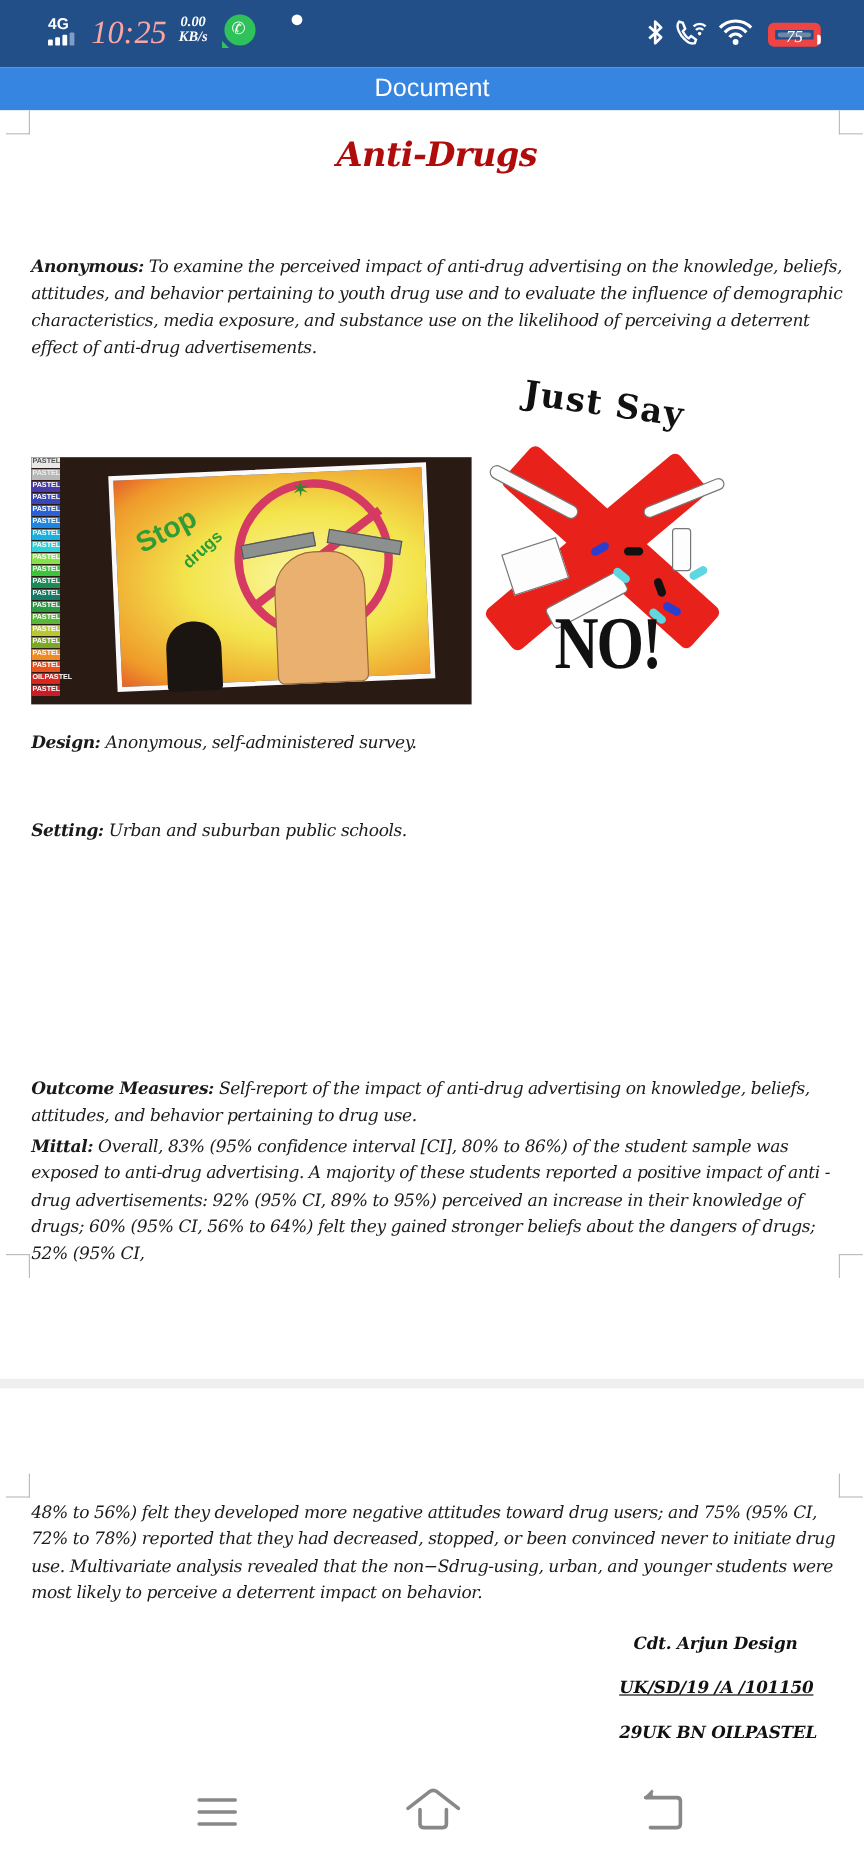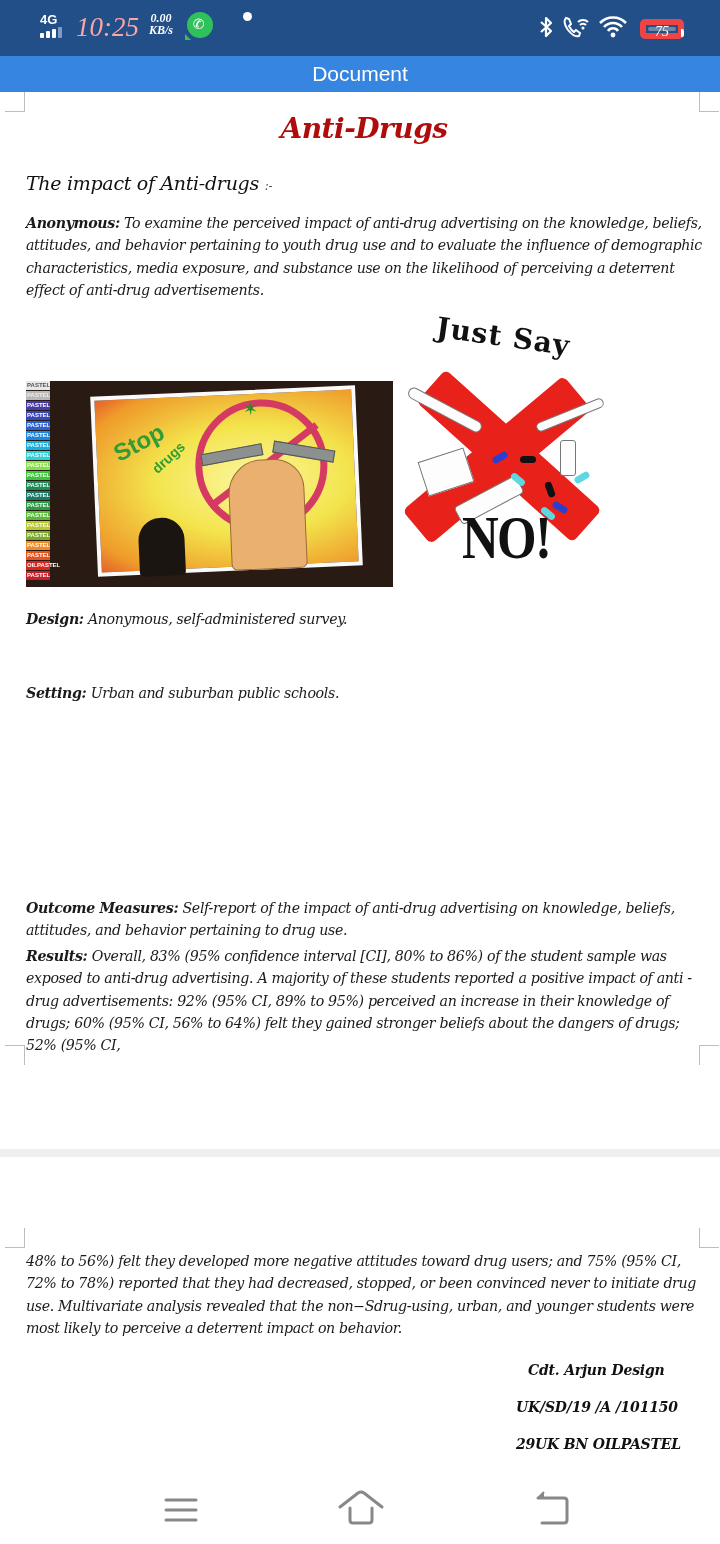--- a/index.html
+++ b/index.html
@@ -126,24 +126,20 @@
 <div class="app-bar">
   <span>Document</span>
 </div>
 
 <div class="doc">
 
   <div class="corner c-tl" style="left:5px;top:0px;"></div>
   <div class="corner c-tr" style="left:699px;top:0px;"></div>
 
   <div class="title">Anti-Drugs</div>
-  <div class="subtitle">
-    <span>The impact of Anti-drugs</span>
-    <span class="suffix">:-</span>
-  </div>
 
   <div class="para" style="top:120px;">
     <span class="label">Anonymous:</span>
     <span>To examine the perceived impact of anti-drug advertising on the knowledge, beliefs, attitudes, and behavior pertaining to youth drug use and to evaluate the influence of demographic characteristics, media exposure, and substance use on the likelihood of perceiving a deterrent effect of anti-drug advertisements.</span>
   </div>
 
   <div class="img-stop">
     <div class="pastels">
       <div class="pastel" style="background:#e8e8e8;color:#555;">PASTEL</div>
       <div class="pastel" style="background:#b8b8b8;color:#eee;">PASTEL</div>
@@ -207,38 +203,38 @@
     <span>Urban and suburban public schools.</span>
   </div>
 
 
   <div class="para" style="top:757px;margin-top:48px;">
     <span class="label">Outcome Measures:</span>
     <span>Self-report of the impact of anti-drug advertising on knowledge, beliefs, attitudes, and behavior pertaining to drug use.</span>
   </div>
 
   <div class="para" style="top:853px;">
-    <span class="label">Results:</span>
+    <span class="label">Mittal:</span>
     <span>Overall, 83% (95% confidence interval [CI], 80% to 86%) of the student sample was exposed to anti-drug advertising. A majority of these students reported a positive impact of anti -drug advertisements: 92% (95% CI, 89% to 95%) perceived an increase in their knowledge of drugs; 60% (95% CI, 56% to 64%) felt they gained stronger beliefs about the dangers of drugs; 52% (95% CI,</span>
   </div>
 
   <div class="corner c-bl" style="left:5px;top:953px;"></div>
   <div class="corner c-br" style="left:699px;top:953px;"></div>
 
   <div class="page-gap"></div>
 
   <div class="corner c-tl" style="left:5px;top:1136px;"></div>
   <div class="corner c-tr" style="left:699px;top:1136px;"></div>
 
   <div class="para" style="top:1158px;">
     <span>48% to 56%) felt they developed more negative attitudes toward drug users; and 75% (95% CI, 72% to 78%) reported that they had decreased, stopped, or been convinced never to initiate drug use. Multivariate analysis revealed that the non−Sdrug-using, urban, and younger students were most likely to perceive a deterrent impact on behavior.</span>
   </div>
 
   <div class="sig" style="left:528px;top:1270px;">Cdt. Arjun Design</div>
-  <div class="sig" style="left:516px;top:1307px;">UK/SD/19 /A /101150</div>
+  <div class="sig" style="left:516px;top:1307px;text-decoration:underline;">UK/SD/19 /A /101150</div>
   <div class="sig" style="left:516px;top:1344px;">29UK BN OILPASTEL</div>
 </div>
 
 <div class="nav-bar">
   <div class="nav-btn" style="left:156px;">
     <svg width="50" height="40" viewBox="0 0 50 40">
       <line x1="10" y1="12" x2="40" y2="12" stroke="#888" stroke-width="3" stroke-linecap="round"></line>
       <line x1="10" y1="22" x2="40" y2="22" stroke="#888" stroke-width="3" stroke-linecap="round"></line>
       <line x1="10" y1="32" x2="40" y2="32" stroke="#888" stroke-width="3" stroke-linecap="round"></line>
     </svg>

